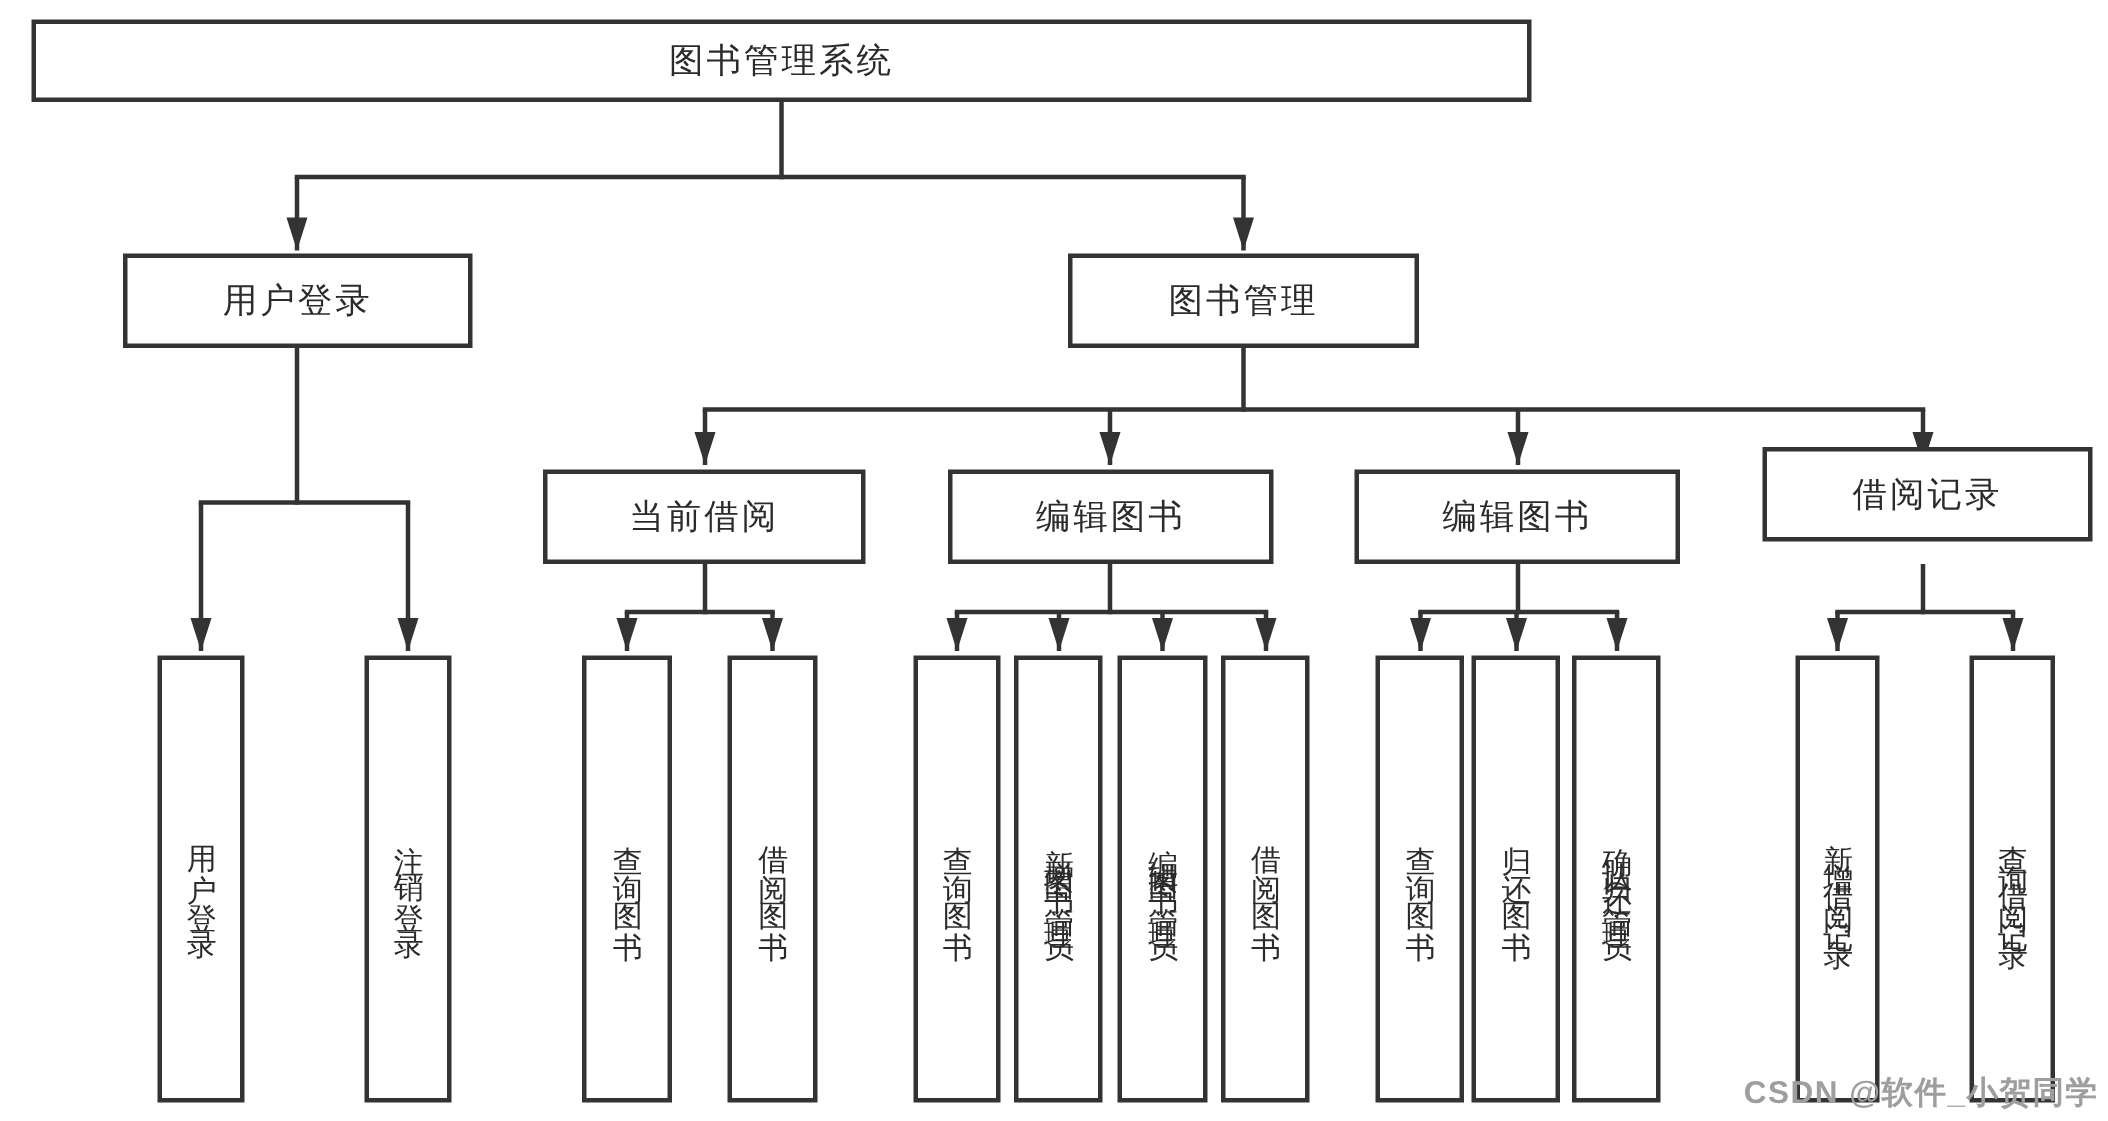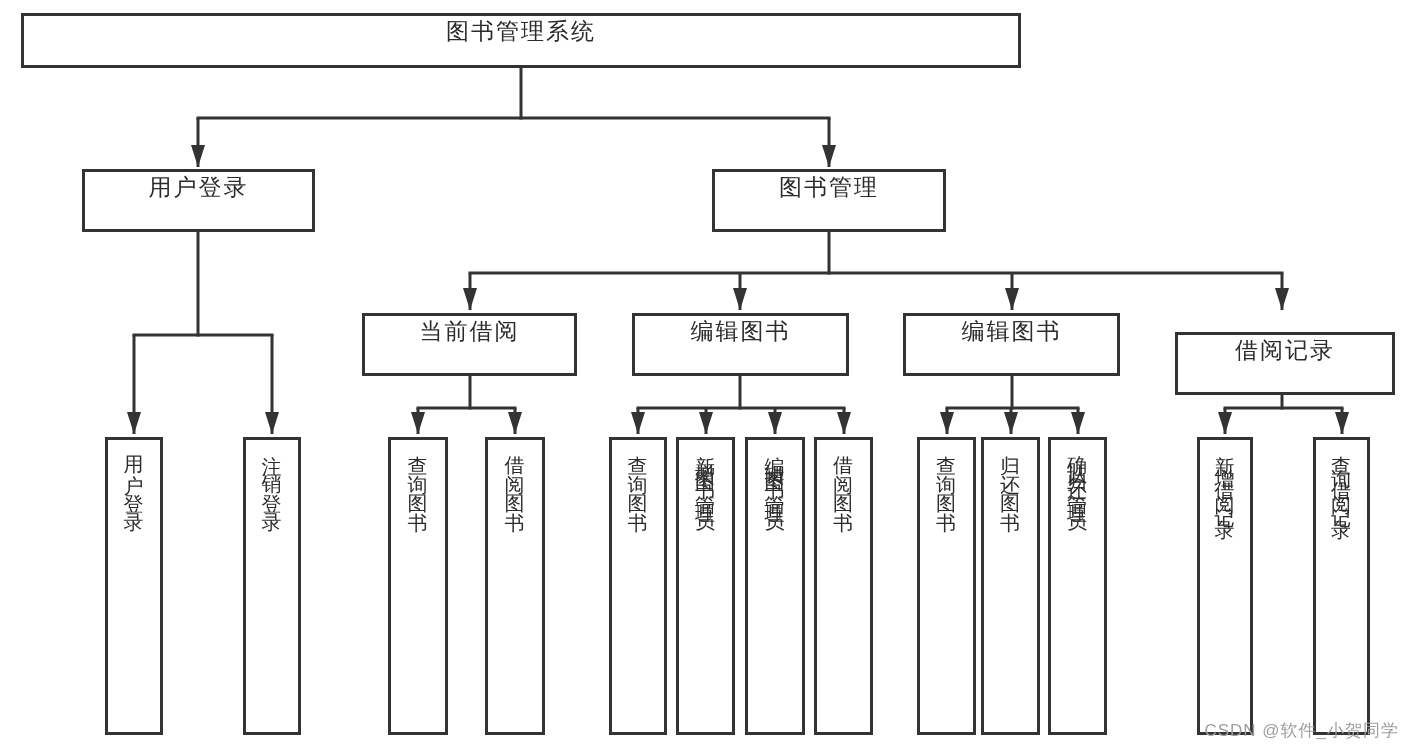--- a/index.html
+++ b/index.html
@@ -19,20 +19,21 @@
     position: absolute;
     left: 0; top: 0;
     z-index: 0;
   }
   .node {
     position: absolute;
     background: #ffffff;
     border: 3px solid #333333;
     box-sizing: border-box;
     display: flex;
+    align-items: center;
     justify-content: center;
     z-index: 1;
   }
   .box-h span {
     font-size: 23px;
     color: #2b2b2b;
     letter-spacing: 2px;
     white-space: nowrap;
   }
   .box-v span {
@@ -44,24 +45,25 @@
     white-space: nowrap;
   }
   .ls-lg span { letter-spacing: 19px; }
   .ls-md span { letter-spacing: 13px; }
   .ls-sm span { letter-spacing: 8px; }
   #watermark {
     position: absolute;
     right: 6px;
     bottom: 5px;
     z-index: 2;
-    font-size: 17px;
+    font-size: 21px;
     color: #9e9e9e;
     letter-spacing: 1px;
     white-space: nowrap;
+    font-weight: bold;
   }
 </style>
 </head>
 <body>
 
 <div id="canvas">
 
   <svg id="connectors" width="1405" height="747" viewBox="0 0 1405 747">
     <defs>
       <marker id="ah" markerUnits="userSpaceOnUse" markerWidth="26" markerHeight="18" refX="23" refY="8" orient="auto">
@@ -125,21 +127,21 @@
 
   <div class="node box-h" style="left:362px; top:313px; width:215px; height:63px">
     <span>当前借阅</span>
   </div>
   <div class="node box-h" style="left:632px; top:313px; width:217px; height:63px">
     <span>编辑图书</span>
   </div>
   <div class="node box-h" style="left:903px; top:313px; width:217px; height:63px">
     <span>编辑图书</span>
   </div>
-  <div class="node box-h" style="left:1175px; top:332px; width:220px; height:63px">
+  <div class="node box-h" style="left:1175px; top:298px; width:220px; height:63px">
     <span>借阅记录</span>
   </div>
 
   <div class="node box-v ls-lg" style="left:105px; top:437px; width:58px; height:298px">
     <span>用户登录</span>
   </div>
   <div class="node box-v ls-lg" style="left:243px; top:437px; width:58px; height:298px">
     <span>注销登录</span>
   </div>
 

